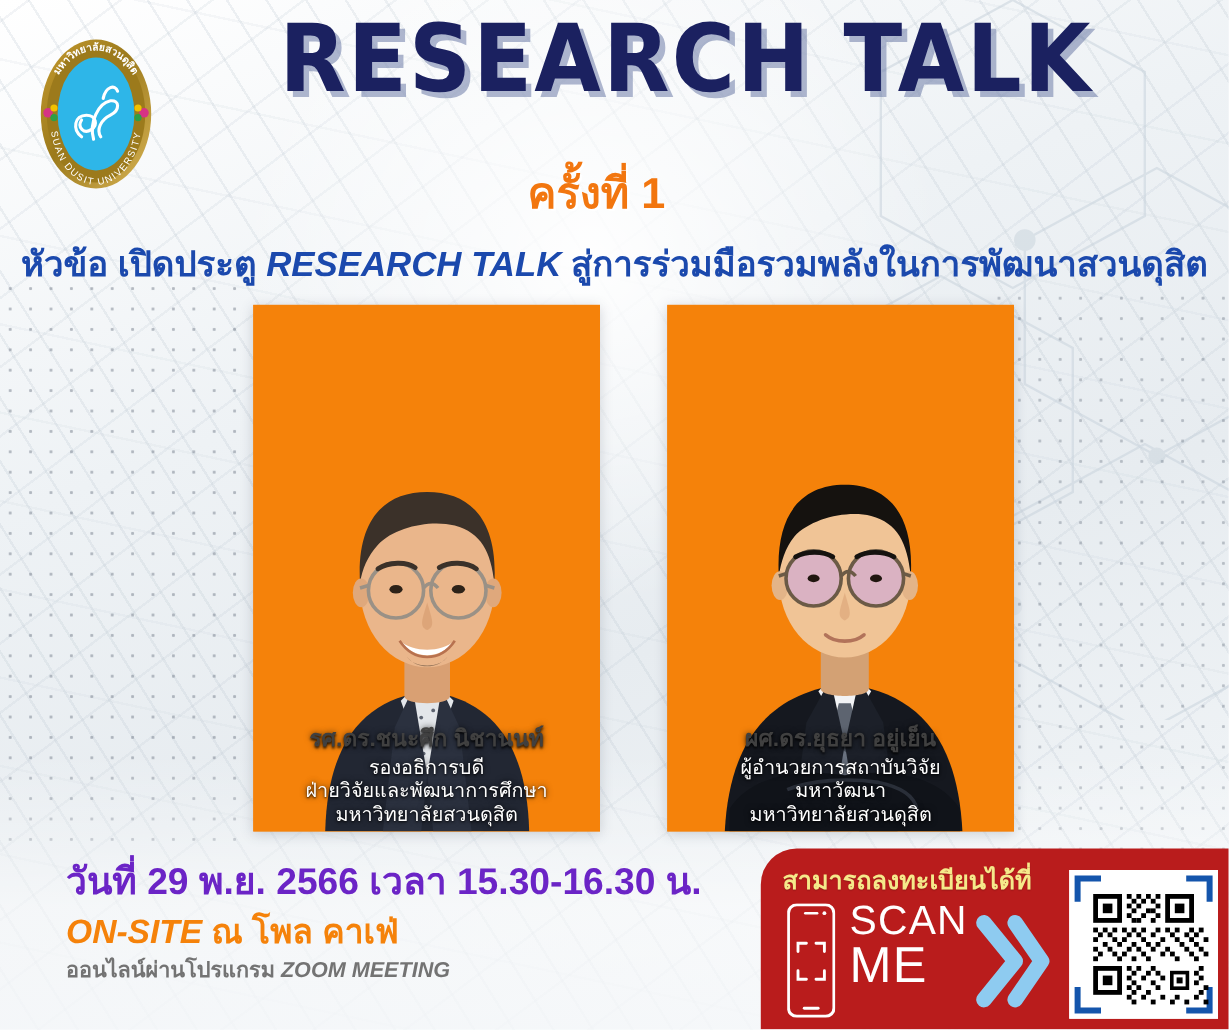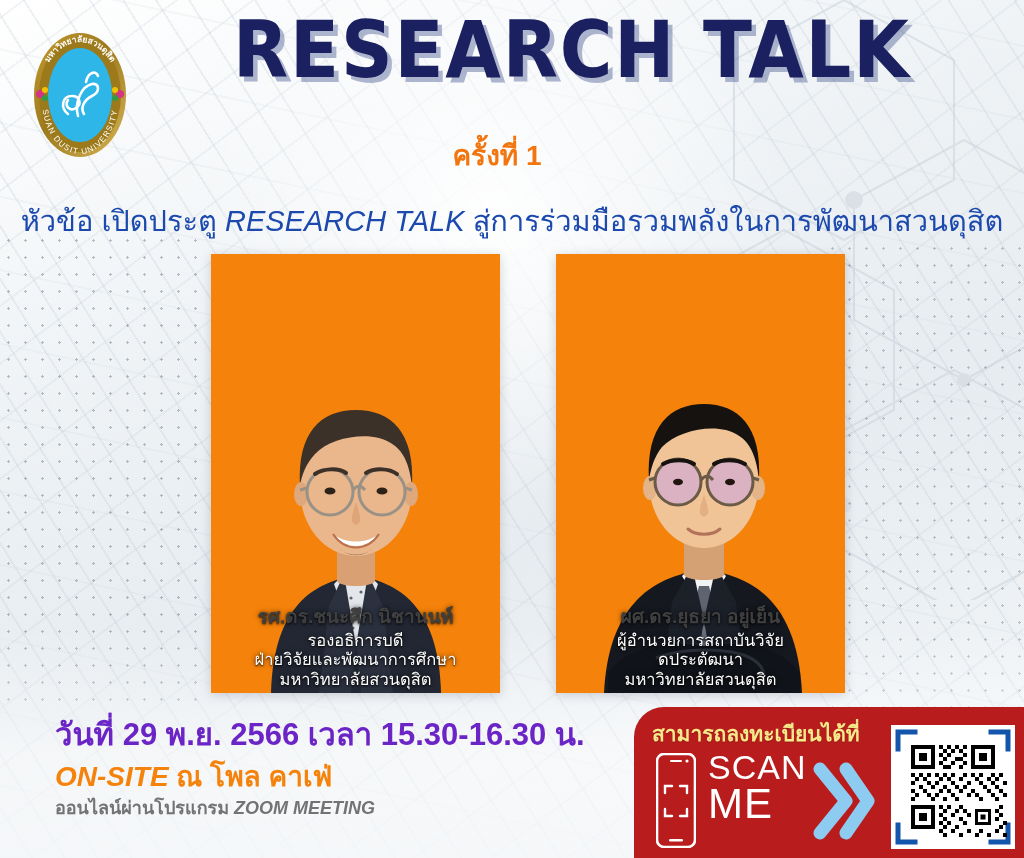--- a/index.html
+++ b/index.html
@@ -68,29 +68,29 @@
     font-family:"DejaVu Sans","Liberation Sans",sans-serif;
     text-shadow:5px 5px 0 rgba(110,124,168,.55);
     transform:scaleX(.92);
     transform-origin:center;
     line-height:1.05;
     white-space:nowrap;
   }
   .subtitle-no{
     position:absolute;left:0;top:140px;width:994px;
     text-align:center;
-    font-size:28px;font-weight:bold;
+    font-size:36px;font-weight:bold;
     color:#f2760f;
     text-shadow:2px 2px 0 rgba(255,255,255,.9);
     line-height:1.15;
   }
   .topic{
     position:absolute;left:0;top:203px;width:1024px;
     text-align:center;
-    font-size:29px;font-weight:normal;
+    font-size:29px;font-weight:bold;
     color:#1b49ad;
     line-height:1.25;
     white-space:nowrap;
   }
   .topic .en{font-style:italic;}
 
   
   .card{
     position:absolute;top:254px;width:289px;height:439px;
     background:#f5820a;
@@ -366,21 +366,21 @@
       <path d="M158,210 C166,205 180,205 189,210" stroke="#15120f" stroke-width="4" fill="none" stroke-linecap="round"></path>
 
       <path d="M148,240 C144,254 141,260 148,263 C155,260 152,254 148,240" fill="#e0ad80" opacity=".85"></path>
 
       <path d="M132,275 C140,282 156,282 164,275" fill="none" stroke="#b2735a" stroke-width="3" stroke-linecap="round"></path>
     </svg>
 
     <div class="cap">
       <span class="nm">ผศ.ดร.ยุธยา อยู่เย็น</span>
       <span class="rl">ผู้อำนวยการสถาบันวิจัย</span>
-      <span class="rl">ดประตัฒนา</span>
+      <span class="rl">มหาวัฒนา</span>
       <span class="rl">มหาวิทยาลัยสวนดุสิต</span>
     </div>
   </div>
 
   <div class="foot">
     <div class="l1">วันที่ 29 พ.ย. 2566  เวลา 15.30-16.30 น.</div>
     <div class="l2">
       <span class="en">ON-SITE</span><span> ณ โพล คาเฟ่</span>
     </div>
     <div class="l3">

